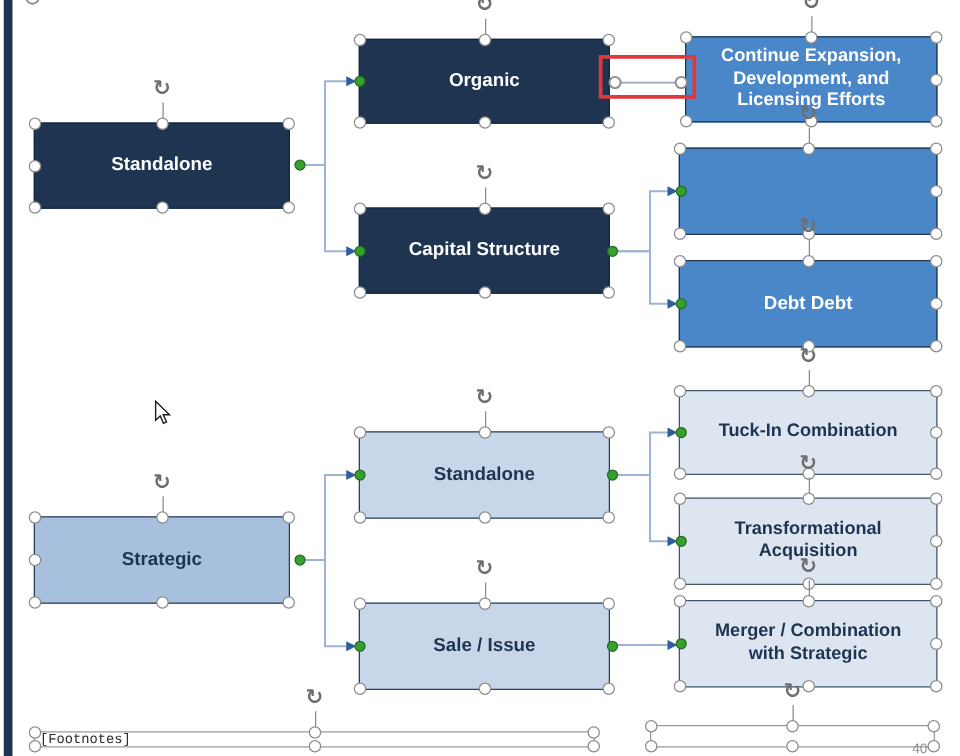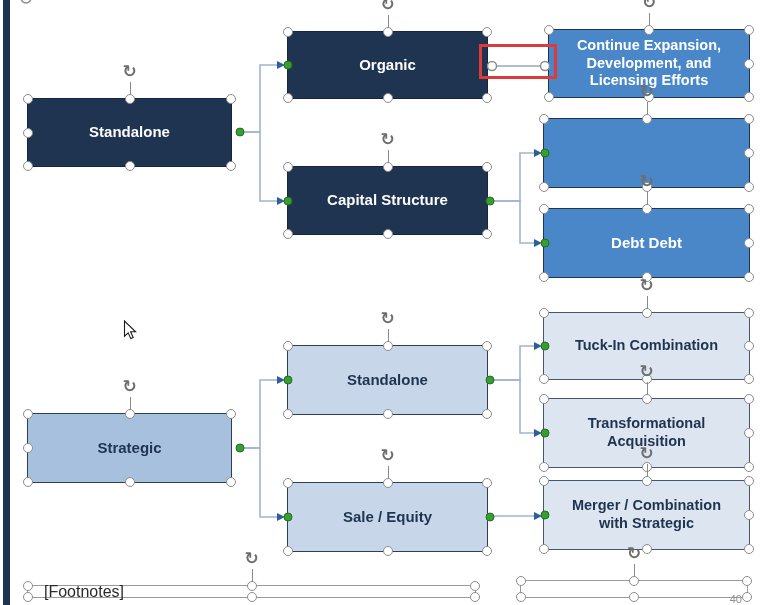--- a/index.html
+++ b/index.html
@@ -24,22 +24,22 @@
   .h-tl{left:-5px;top:-5px;} .h-tm{left:50%;margin-left:-5px;top:-5px;} .h-tr{right:-5px;top:-5px;}
   .h-ml{left:-5px;top:50%;margin-top:-5px;} .h-mr{right:-5px;top:50%;margin-top:-5px;}
   .h-bl{left:-5px;bottom:-5px;} .h-bm{left:50%;margin-left:-5px;bottom:-5px;} .h-br{right:-5px;bottom:-5px;}
   .rot-stem{position:absolute;left:50%;top:-17px;height:17px;width:0;border-left:1px solid #8a8a8a;}
   .rot-glyph{position:absolute;left:50%;top:-36px;transform:translateX(-50%);
              font-family:"DejaVu Sans",sans-serif;font-size:17px;font-weight:bold;color:#6e6e6e;
              line-height:1;}
 
   
   .placeholder{position:absolute;z-index:10;box-sizing:border-box;border:1px solid #9a9a9a;background:transparent;}
-  .footnotes-text{position:absolute;left:16px;top:0;height:100%;display:flex;align-items:center;
-                  font-size:16px;color:#2a2a2a;}
+  .footnotes-text{position:absolute;left:4px;top:0;height:100%;display:flex;align-items:center;
+                  font-size:11px;color:#2a2a2a;font-family:Liberation Mono, monospace;}
   .pagenum-text{position:absolute;right:5px;top:12px;font-size:11px;color:#909090;}
 
   
   #overlay{position:absolute;left:0;top:0;z-index:20;pointer-events:none;}
   .red-rect{position:absolute;left:479px;top:44px;width:78px;height:35px;border:3px solid #E0393C;
             box-sizing:border-box;background:transparent;z-index:30;}
   #cursor{position:absolute;left:123px;top:320px;z-index:40;}
 </style>
 </head>
 <body>
@@ -192,21 +192,21 @@
       <span class="h h-tm"></span>
       <span class="h h-tr"></span>
       <span class="h h-bl"></span>
       <span class="h h-bm"></span>
       <span class="h h-br"></span>
       <span class="rot-stem"></span>
       <span class="rot-glyph">↻</span>
     </div>
 
   <div class="shape tone-light fs15" style="left:287px;top:482px;width:201px;height:70px">
-    <span class="lbl">Sale / Equity</span>
+    <span class="lbl">Sale / Issue</span>
   <span class="h h-tl"></span>
       <span class="h h-tm"></span>
       <span class="h h-tr"></span>
       <span class="h h-bl"></span>
       <span class="h h-bm"></span>
       <span class="h h-br"></span>
       <span class="rot-stem"></span>
       <span class="rot-glyph">↻</span>
     </div>
 

